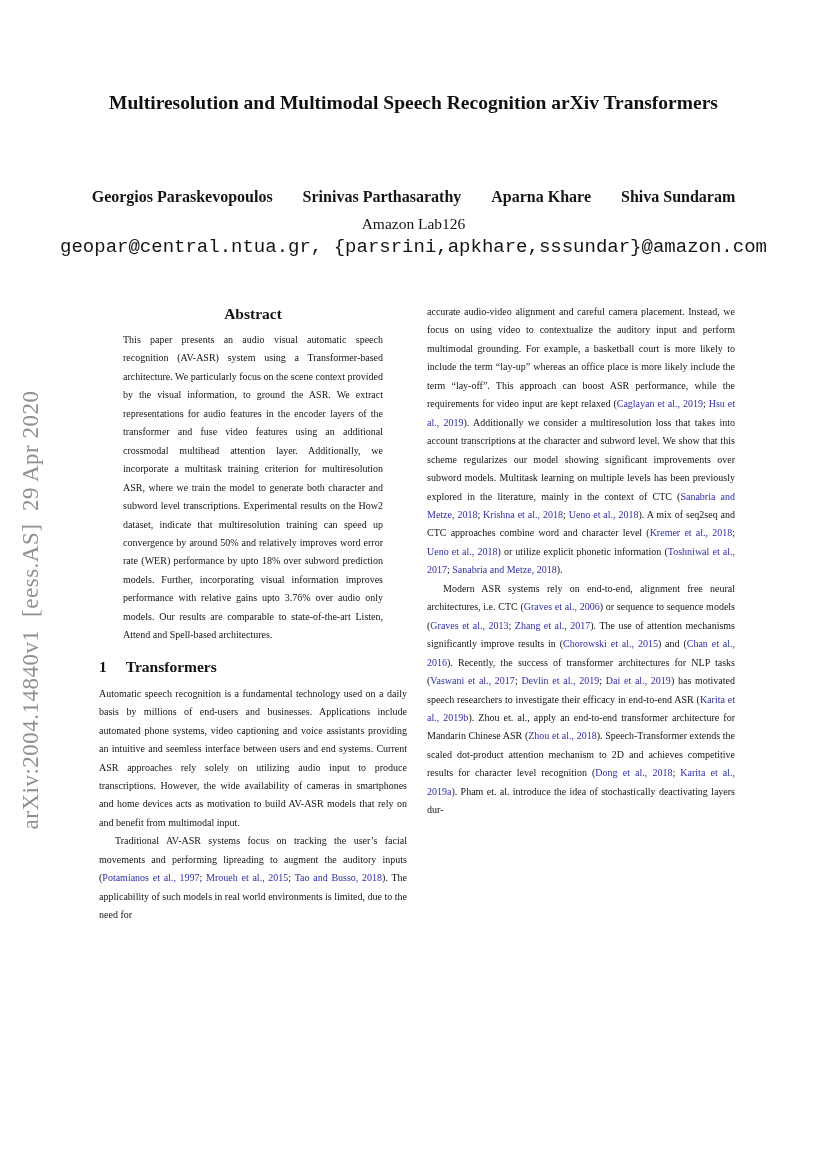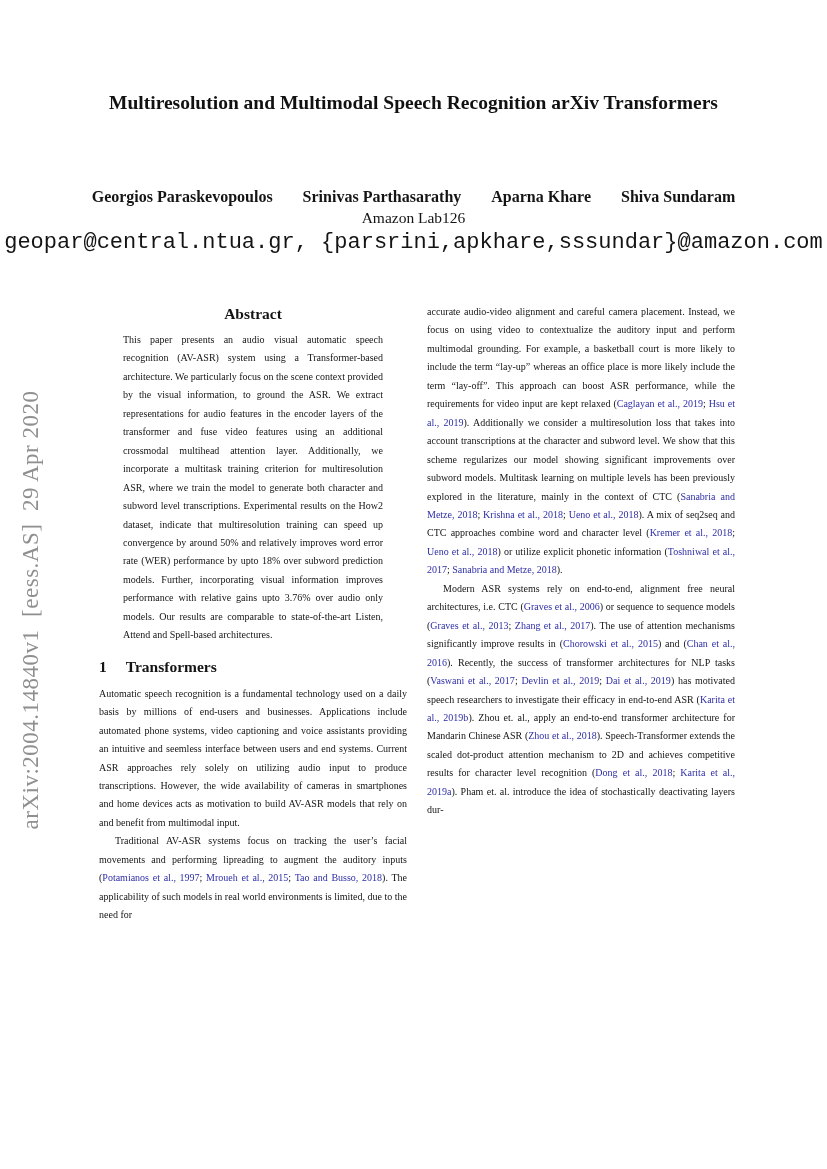--- a/index.html
+++ b/index.html
@@ -26,22 +26,22 @@
     font-size: 23px;
     letter-spacing: 0.5px;
     color: var(--banner-color);
   }
 
   
   .header { position: absolute; top: 0; left: 0; right: 0; text-align: center; }
   .title { margin: 0; padding-top: 92px; font-size: 19.5px; font-weight: bold; color: #111; }
   .authors { margin-top: 74px; font-size: 16px; font-weight: bold; }
   .author { margin: 0 15px; display: inline-block; }
-  .affiliation { margin-top: 3px; font-size: 15.5px; }
-  .emails { margin-top: 3px; font-family: "Liberation Mono", monospace; font-size: 22px; }
+  .affiliation { margin-top: 9px; font-size: 15.5px; }
+  .emails { margin-top: 3px; font-family: "Liberation Mono", monospace; font-size: 19px; }
 
   
   .columns { position: absolute; top: 303px; left: 99px; display: flex; gap: 20px; }
   .col { width: 308px; }
 
   .abstract-head { margin: 2px 0 4px 0; font-size: 15.5px; font-weight: bold; text-align: center; }
   .abstract-body { width: 260px; margin: 8px auto; font-size: 13.4px; line-height: 16.7px; text-align: justify; }
 
   .section-head { margin: 13px 0 9px 0; font-size: 15.5px; font-weight: bold; }
   .section-head .sec-title { margin-left: 19px; }

